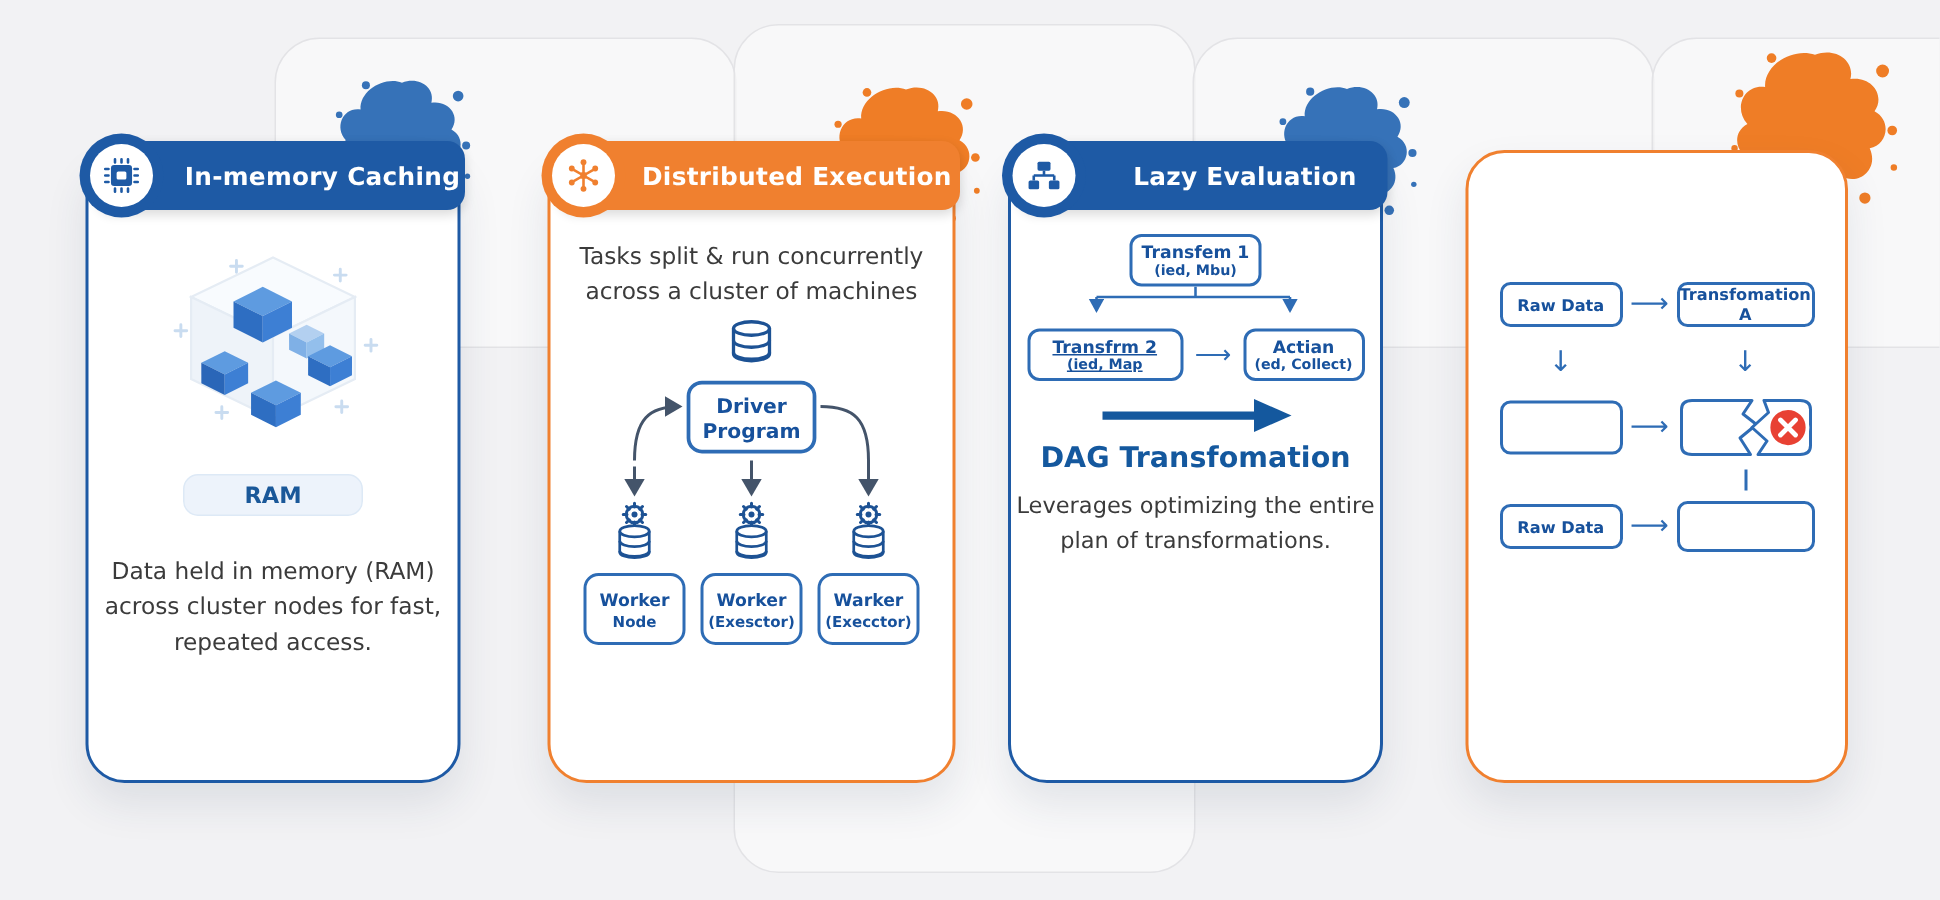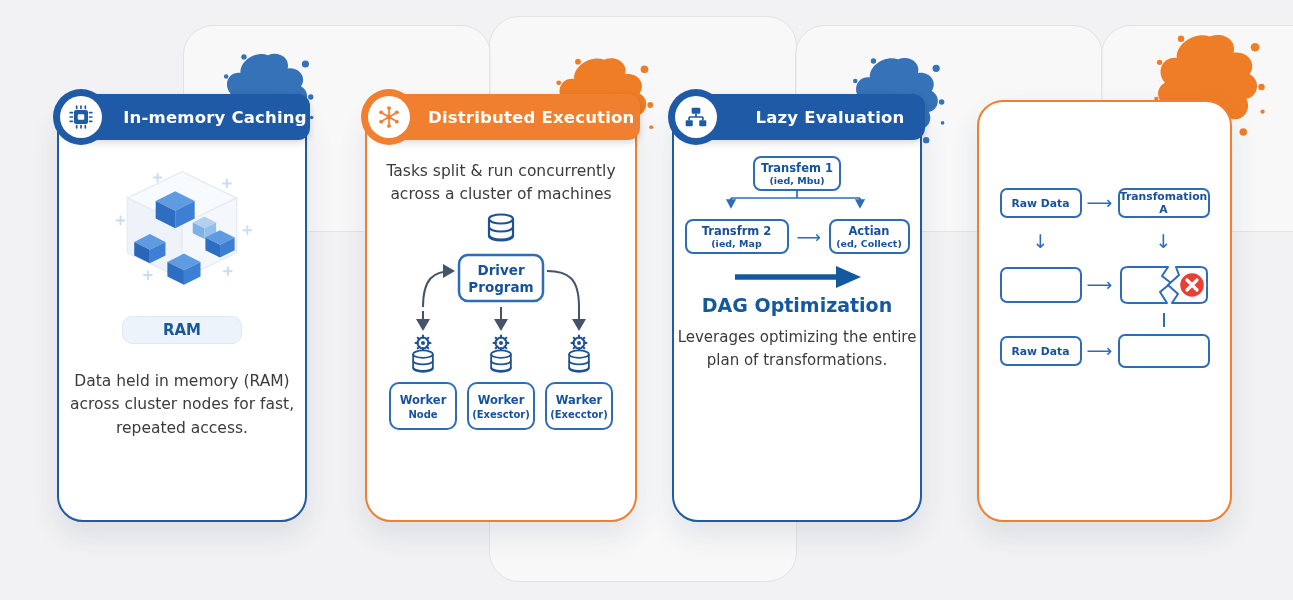--- a/index.html
+++ b/index.html
@@ -61,21 +61,21 @@
   .dbox{background:#fff;border:2px solid var(--diagram-border,#2e6cb5);border-radius:8px;
         color:var(--diagram-text,#17519c);font-weight:bold;text-align:center;box-sizing:border-box;}
 
   
   .lz{margin-top:0;}
   .lz .node{width:88px;margin:0 auto;padding:3px 4px;}
   .lz .l1{font-size:11.5px;}
   .lz .l2{font-size:9.5px;}
   .lz-row{display:flex;justify-content:center;align-items:center;gap:8px;}
   .lz-row .node{margin:0;}
-  .lz-row .n2{width:104px;}
+  .lz-row .n2{width:104px;text-decoration:underline;}
   .lz-row .n3{width:81px;}
   .harrow{color:var(--diagram-border,#2e6cb5);font-size:17px;width:24px;}
   .c3-desc{margin:10px 2px 0;font-size:15px;}
   .big-arrow{display:block;margin:8px auto 0;}
   .dag{margin:2px 0 6px;color:#14589e;font-size:19px;font-weight:bold;}
 
   
   .c4-desc{margin:2px 6px 0;}
   .ft-grid{display:grid;grid-template-columns:82px 36px 92px;justify-content:center;align-items:center;
            row-gap:7px;margin-top:32px;}
@@ -301,21 +301,21 @@
         <div class="dbox node n3">
           <div class="l1">Actian</div>
           <div class="l2">(ed, Collect)</div>
         </div>
       </div>
     </div>
     <svg class="big-arrow" width="140" height="30" viewBox="0 0 140 30">
       <path d="M8,15 H112" stroke="#14589e" stroke-width="5.5"></path>
       <polygon points="109,4 134,15 109,26" fill="#14589e"></polygon>
     </svg>
-    <h3 class="dag">DAG Optimization</h3>
+    <h3 class="dag">DAG Transfomation</h3>
     <p class="desc c3-desc">Leverages optimizing the entire plan of transformations.</p>
   </div>
 </section>
 
 <section class="card orange" style="left:977px;width:255px;">
   <div class="body">
     <div class="ft-grid">
       <div class="dbox ft">Raw Data</div>
       <span class="fa">⟶</span>
       <div class="dbox ft">Transfomation A</div>

